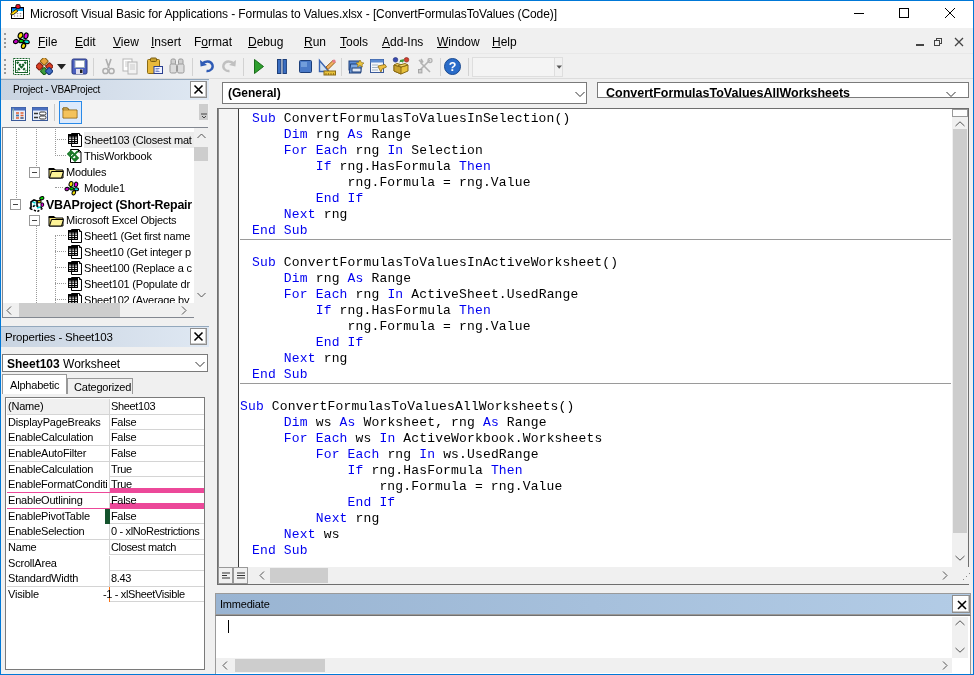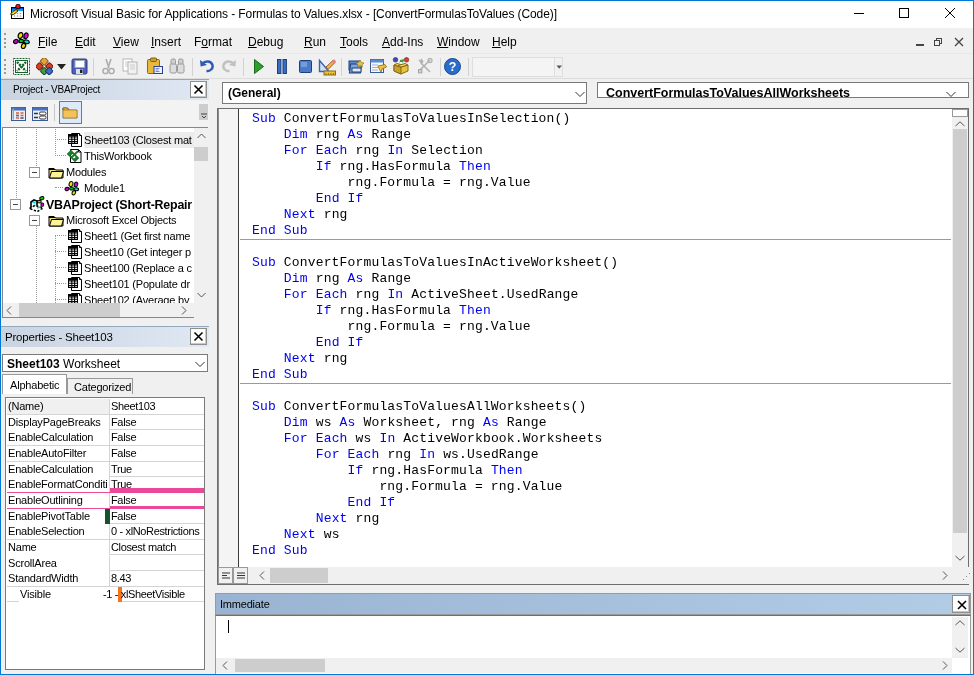--- a/index.html
+++ b/index.html
@@ -433,21 +433,21 @@
       <div class="ui" style="position:absolute;left:104px;top:0;width:94px;height:15px;padding:1px 0 0 0;letter-spacing:-0.35px;white-space:nowrap">False</div>
     </div>
     <div style="position:absolute;left:1px;top:63.6px;width:197px;height:15.65px;border-bottom:1px solid #d4d4d4">
       <div class="ui" style="position:absolute;left:0;top:0;width:103px;height:15px;background:#fff;border-right:1px solid #d4d4d4;padding:1px 0 0 1px;white-space:nowrap;overflow:hidden">EnableCalculation</div>
       <div class="ui" style="position:absolute;left:104px;top:0;width:94px;height:15px;padding:1px 0 0 0;letter-spacing:-0.35px;white-space:nowrap">True</div>
     </div>
     <div style="position:absolute;left:1px;top:79.25px;width:197px;height:15.65px;border-bottom:5px solid #ec4899">
       <div class="ui" style="position:absolute;left:0;top:0;width:103px;height:15px;background:#fff;border-right:1px solid #d4d4d4;padding:1px 0 0 1px;white-space:nowrap;overflow:hidden">EnableFormatConditi</div>
       <div class="ui" style="position:absolute;left:104px;top:0;width:94px;height:15px;padding:1px 0 0 0;letter-spacing:-0.35px;white-space:nowrap">True</div>
     </div>
-    <div style="position:absolute;left:1px;top:94.9px;width:197px;height:15.65px;border-bottom:3px solid #ec4899">
+    <div style="position:absolute;left:1px;top:94.9px;width:197px;height:15.65px;border-bottom:6px solid #ec4899">
       <div class="ui" style="position:absolute;left:0;top:0;width:103px;height:15px;background:#fff;border-right:1px solid #d4d4d4;padding:1px 0 0 1px;white-space:nowrap;overflow:hidden">EnableOutlining</div>
       <div class="ui" style="position:absolute;left:104px;top:0;width:94px;height:15px;padding:1px 0 0 0;letter-spacing:-0.35px;white-space:nowrap">False</div>
     </div>
     <div style="position:absolute;left:1px;top:110.55px;width:197px;height:15.65px;border-bottom:1px solid #d4d4d4">
       <div class="ui" style="position:absolute;left:0;top:0;width:103px;height:15px;background:#fff;border-right:5px solid #14532d;padding:1px 0 0 1px;white-space:nowrap;overflow:hidden">EnablePivotTable</div>
       <div class="ui" style="position:absolute;left:104px;top:0;width:94px;height:15px;padding:1px 0 0 0;letter-spacing:-0.35px;white-space:nowrap">False</div>
     </div>
     <div style="position:absolute;left:1px;top:126.2px;width:197px;height:15.65px;border-bottom:1px solid #d4d4d4">
       <div class="ui" style="position:absolute;left:0;top:0;width:103px;height:15px;background:#fff;border-right:1px solid #d4d4d4;padding:1px 0 0 1px;white-space:nowrap;overflow:hidden">EnableSelection</div>
       <div class="ui" style="position:absolute;left:104px;top:0;width:94px;height:15px;padding:1px 0 0 0;letter-spacing:-0.35px;white-space:nowrap">0 - xlNoRestrictions</div>
@@ -458,21 +458,21 @@
     </div>
     <div style="position:absolute;left:1px;top:157.5px;width:197px;height:15.65px;border-bottom:1px solid #d4d4d4">
       <div class="ui" style="position:absolute;left:0;top:0;width:103px;height:15px;background:#fff;border-right:1px solid #d4d4d4;padding:1px 0 0 1px;white-space:nowrap;overflow:hidden">ScrollArea</div>
       <div class="ui" style="position:absolute;left:104px;top:0;width:94px;height:15px;padding:1px 0 0 0;letter-spacing:-0.35px;white-space:nowrap"></div>
     </div>
     <div style="position:absolute;left:1px;top:173.15px;width:197px;height:15.65px;border-bottom:1px solid #d4d4d4">
       <div class="ui" style="position:absolute;left:0;top:0;width:103px;height:15px;background:#fff;border-right:1px solid #d4d4d4;padding:1px 0 0 1px;white-space:nowrap;overflow:hidden">StandardWidth</div>
       <div class="ui" style="position:absolute;left:104px;top:0;width:94px;height:15px;padding:1px 0 0 0;letter-spacing:-0.35px;white-space:nowrap">8.43</div>
     </div>
     <div style="position:absolute;left:1px;top:188.8px;width:197px;height:15.65px;border-bottom:1px solid #d4d4d4">
-      <div class="ui" style="position:absolute;left:12px;top:0;width:103px;height:15px;background:#fff;border-right:4px solid #f97316;padding:1px 0 0 1px;white-space:nowrap;overflow:hidden">Visible</div>
+      <div class="ui" style="position:absolute;left:0;top:0;width:103px;height:15px;background:#fff;border-right:1px solid #f97316;padding:1px 0 0 1px;white-space:nowrap;overflow:hidden">Visible</div>
       <div class="ui" style="position:absolute;left:96px;top:0;width:94px;height:15px;padding:1px 0 0 0;letter-spacing:-0.35px;white-space:nowrap">-1 - xlSheetVisible</div>
     </div>
   </div>
 
 <div class="abs" style="left:222px;top:82px;width:365px;height:22px;background:#fff;border:1px solid #7a7a7a">
  <span class="abs" style="left:5px;top:3px;font-size:12px;font-weight:bold">(General)</span>
  <svg class="abs" style="left:352px;top:8px" width="10" height="7">
       <path d="M0.5 1 L5 5.5 L9.5 1" stroke="#333" fill="none"></path>
     </svg>
 </div>
@@ -500,21 +500,21 @@
     <div class="code" style="height:16px;line-height:16px;padding-left:12px"></div>
     <div class="code" style="height:16px;line-height:16px;padding-left:12px"><span class="kw">Sub</span> ConvertFormulasToValuesInActiveWorksheet()</div>
     <div class="code" style="height:16px;line-height:16px;padding-left:12px">    <span class="kw">Dim</span> rng <span class="kw">As</span> Range</div>
     <div class="code" style="height:16px;line-height:16px;padding-left:12px">    <span class="kw">For</span> <span class="kw">Each</span> rng <span class="kw">In</span> ActiveSheet.UsedRange</div>
     <div class="code" style="height:16px;line-height:16px;padding-left:12px">        <span class="kw">If</span> rng.HasFormula <span class="kw">Then</span></div>
     <div class="code" style="height:16px;line-height:16px;padding-left:12px">            rng.Formula = rng.Value</div>
     <div class="code" style="height:16px;line-height:16px;padding-left:12px">        <span class="kw">End</span> <span class="kw">If</span></div>
     <div class="code" style="height:16px;line-height:16px;padding-left:12px">    <span class="kw">Next</span> rng</div>
     <div class="code" style="height:16px;line-height:16px;padding-left:12px"><span class="kw">End</span> <span class="kw">Sub</span></div>
     <div class="code" style="height:16px;line-height:16px;padding-left:12px"></div>
-    <div class="code" style="height:16px;line-height:16px;padding-left:12px"><span class="kw">Sub</span> ConvertFormulasToValuesAllWorksheets()</div>
+    <div class="code" style="height:16px;line-height:16px;"><span class="kw">Sub</span> ConvertFormulasToValuesAllWorksheets()</div>
     <div class="code" style="height:16px;line-height:16px;padding-left:12px">    <span class="kw">Dim</span> ws <span class="kw">As</span> Worksheet, rng <span class="kw">As</span> Range</div>
     <div class="code" style="height:16px;line-height:16px;padding-left:12px">    <span class="kw">For</span> <span class="kw">Each</span> ws <span class="kw">In</span> ActiveWorkbook.Worksheets</div>
     <div class="code" style="height:16px;line-height:16px;padding-left:12px">        <span class="kw">For</span> <span class="kw">Each</span> rng <span class="kw">In</span> ws.UsedRange</div>
     <div class="code" style="height:16px;line-height:16px;padding-left:12px">            <span class="kw">If</span> rng.HasFormula <span class="kw">Then</span></div>
     <div class="code" style="height:16px;line-height:16px;padding-left:12px">                rng.Formula = rng.Value</div>
     <div class="code" style="height:16px;line-height:16px;padding-left:12px">            <span class="kw">End</span> <span class="kw">If</span></div>
     <div class="code" style="height:16px;line-height:16px;padding-left:12px">        <span class="kw">Next</span> rng</div>
     <div class="code" style="height:16px;line-height:16px;padding-left:12px">    <span class="kw">Next</span> ws</div>
     <div class="code" style="height:16px;line-height:16px;padding-left:12px"><span class="kw">End</span> <span class="kw">Sub</span></div>
   </div>

